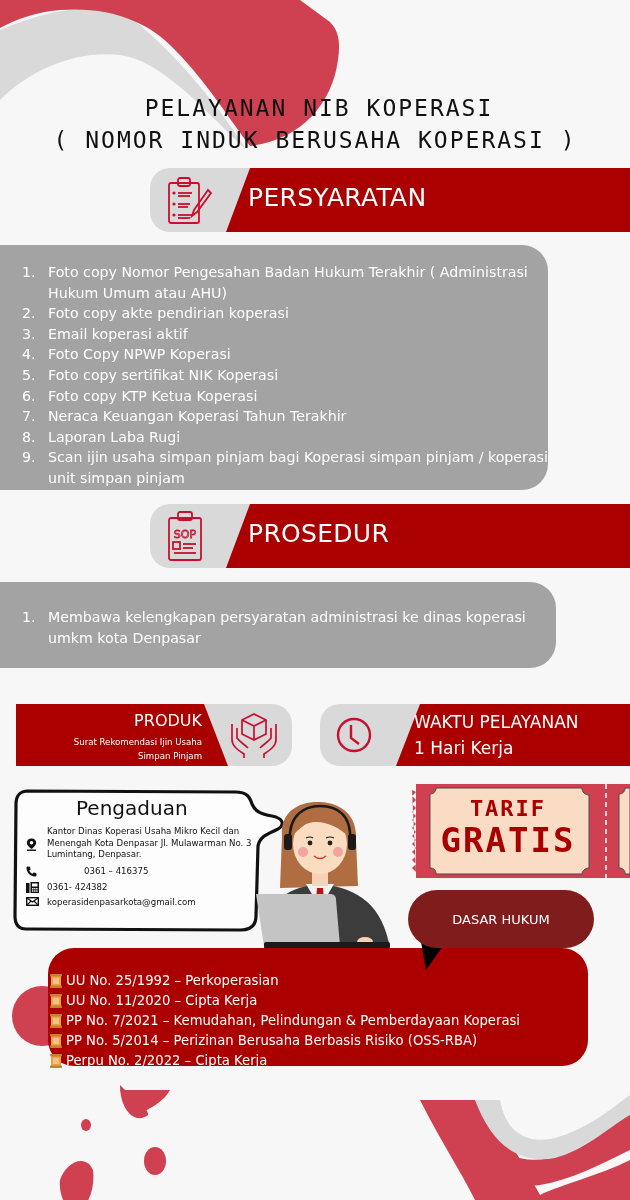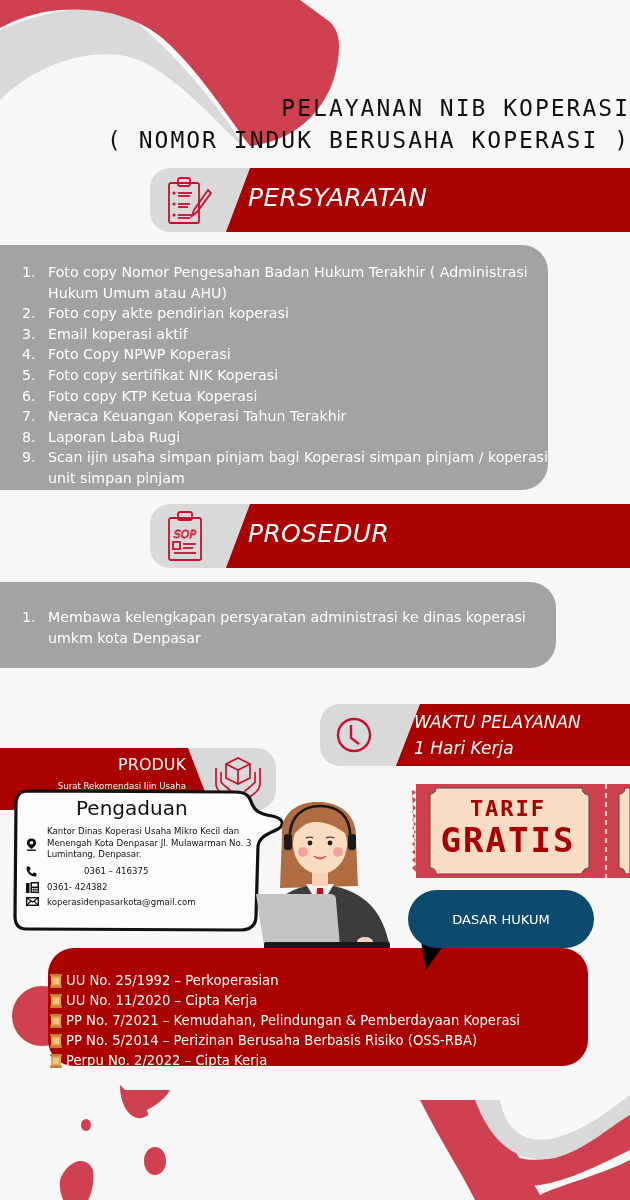--- a/index.html
+++ b/index.html
@@ -4,28 +4,28 @@
 <style>
   * { box-sizing: border-box; margin: 0; padding: 0; }
   html, body { width: 630px; height: 1200px; overflow: hidden; }
   body { background: #f7f7f7; position: relative; font-family: "Liberation Sans", "DejaVu Sans", sans-serif; }
   .abs { position: absolute; }
 
   
   .deco { position: absolute; left: 0; top: 0; width: 630px; height: 1200px; pointer-events: none; }
 
   
-  .title { position: absolute; left: 0; top: 92px; width: 630px; text-align: right;
+  .title { position: absolute; left: 0; top: 92px; width: 630px; text-align: center;
     font-family: "DejaVu Sans Mono", "Liberation Mono", monospace; color: #111;
     font-size: 23px; line-height: 32px; letter-spacing: 2px; }
   .title .l1 { display: block; padding-left: 8px; }
   .title .l2 { display: block; }
 
   
-  .banner { position: absolute; height: 64px; font-style: italic; }
+  .banner { position: absolute; height: 64px; }
   .banner .grey { position: absolute; left: 0; top: 0; height: 64px; border-radius: 20px 0 0 20px; background: #d9d9d9; }
   .banner .red { position: absolute; top: 0; height: 64px; background: #ab0000;
     clip-path: polygon(24px 0, 100% 0, 100% 100%, 0 100%); }
   .banner .label { position: absolute; color: #fff; font-family: "DejaVu Sans", sans-serif; font-size: 25px; letter-spacing: 0.3px; }
   .banner .icon { position: absolute; }
 
   
   .graybox { position: absolute; background: #a3a3a3; border-radius: 0 26px 26px 0; color: #fff;
     font-family: "DejaVu Sans", sans-serif; font-size: 14.2px; line-height: 20.6px; }
   .graybox ol { list-style: none; }
@@ -44,21 +44,21 @@
   .peng-row .tx { width: 215px; }
 
   
   .tarif-text { position: absolute; font-family: "DejaVu Sans Mono", "Liberation Mono", monospace; color: #a80000; text-align: center; font-weight: bold; }
 
   
   .dasar { position: absolute; left: 48px; top: 948px; width: 540px; height: 118px; background: #ab0000; border-radius: 26px; }
   .dasar-list { position: absolute; left: 50px; top: 971px; color: #fff; font-family: "DejaVu Sans", sans-serif; font-size: 13.2px; line-height: 20px; }
   .dasar-list li { list-style: none; display: flex; align-items: center; white-space: nowrap; }
   .scroll-ic { width: 12px; height: 14px; margin-right: 4px; flex: none; }
-  .bubble { position: absolute; left: 408px; top: 890px; width: 186px; height: 58px; background: #0c4a6e; border-radius: 30px;
+  .bubble { position: absolute; left: 408px; top: 890px; width: 186px; height: 58px; background: #7f1d1d; border-radius: 30px;
     color: #fff; font-family: "DejaVu Sans", sans-serif; font-size: 13px; display: flex; align-items: center; justify-content: center; }
 </style>
 </head>
 <body>
 
 <svg class="deco" viewBox="0 0 630 1200">
 
   <path d="M0 30 C60 5 110 0 140 25 C175 55 210 95 240 140 L246 150 C200 105 160 60 120 55 C75 50 30 70 0 100 Z" fill="#d9d9d9"></path>
 
   <path d="M0 0 L300 0 L330 22 C340 32 340 45 338 60 C332 105 300 140 250 146 C230 120 205 80 175 50 C150 22 110 6 60 10 C35 12 15 20 0 28 Z" fill="#cf4150"></path>
@@ -135,21 +135,21 @@
   </svg>
   <div class="label" style="left:98px; top:15px;">PROSEDUR</div>
 </div>
 
 <div class="graybox" style="left:0; top:582px; width:556px; height:86px; padding:25px 0 0 22px;">
   <ol>
     <li><span class="num">1.</span><span>Membawa kelengkapan persyaratan administrasi ke dinas koperasi umkm kota Denpasar</span></li>
   </ol>
 </div>
 
-<div class="produk abs" style="left:0; top:704px; width:276px; height:54px;margin-top:44px;">
+<div class="produk abs" style="left:16px; top:704px; width:276px; height:54px;">
   <div class="grey"></div>
   <div class="red"></div>
   <div class="abs" style="right:90px; top:7px; color:#fff; font-family:'DejaVu Sans',sans-serif; font-size:16px; text-align:right;">PRODUK</div>
   <div class="abs" style="right:90px; top:31px; width:180px; color:#fff; font-family:'DejaVu Sans',sans-serif; font-size:8.6px; line-height:14px; text-align:right;">
     <span>Surat Rekomendasi Ijin Usaha</span><br>
     <span>Simpan Pinjam</span>
   </div>
   <svg class="abs" style="left:212px; top:6px;" width="52" height="50" viewBox="0 0 52 50">
     <g fill="none" stroke="#c8102e" stroke-width="1.7">
       <path d="M26 4 L38 10 L38 24 L26 30 L14 24 L14 10 Z"></path>

